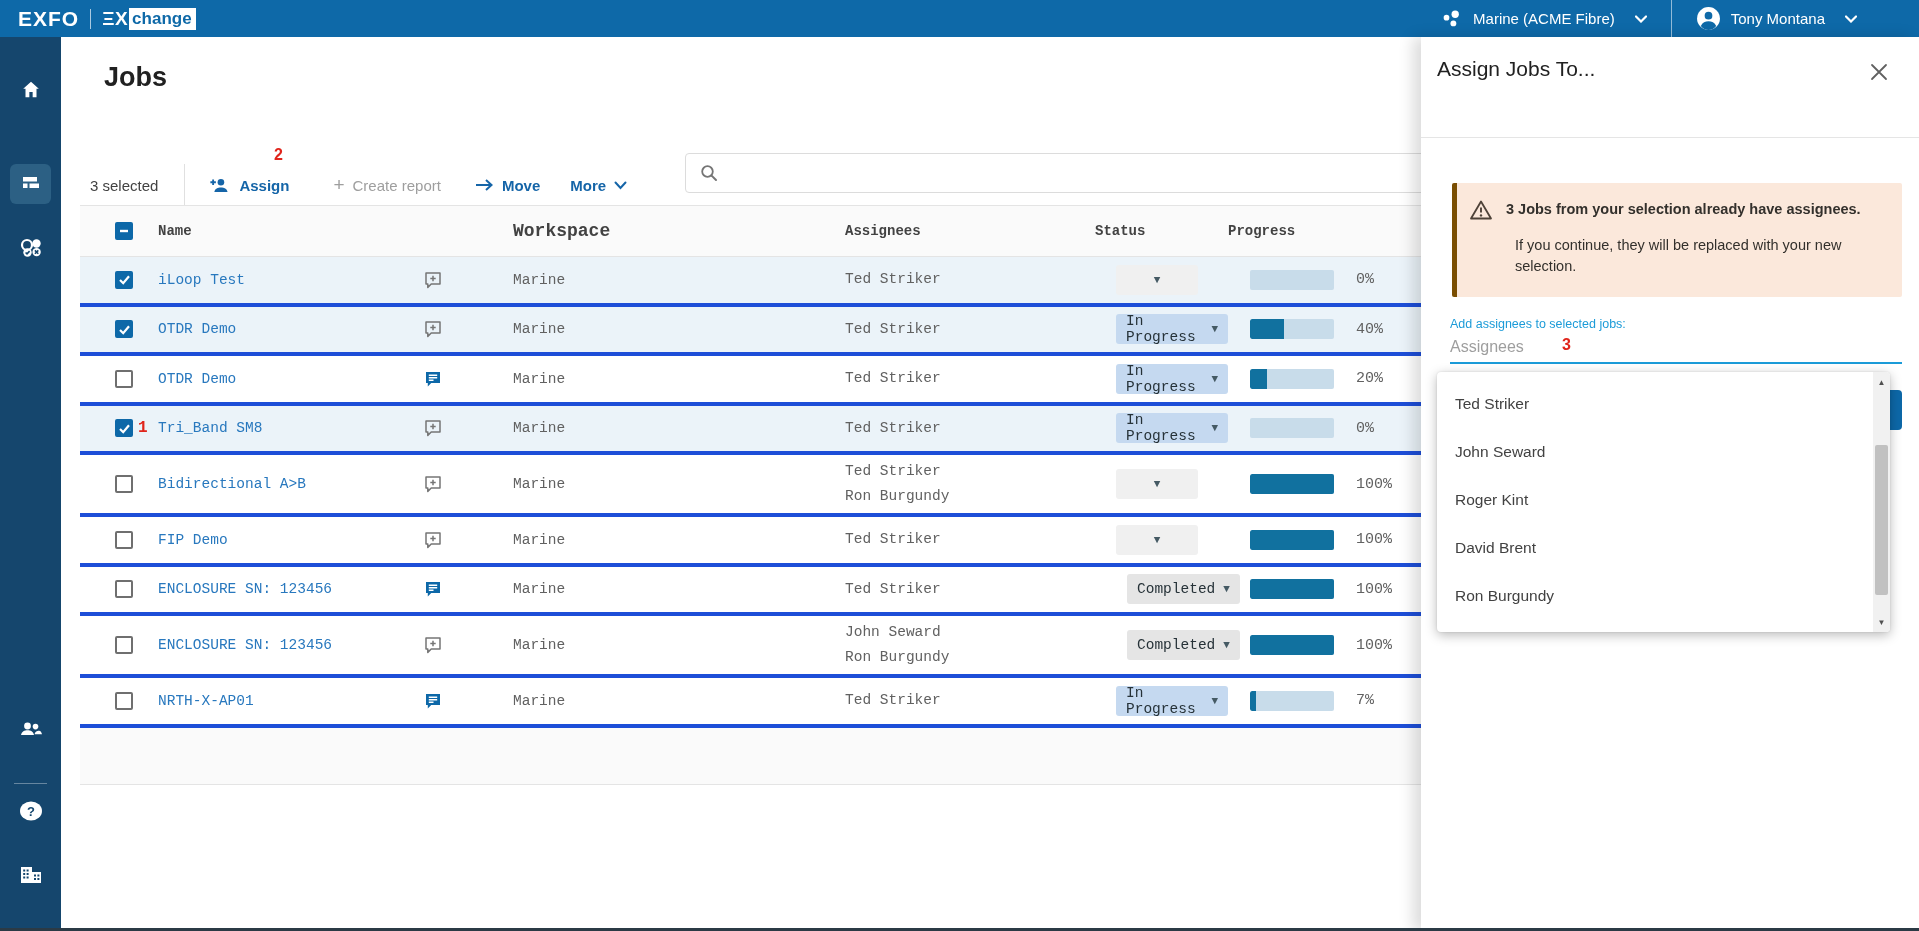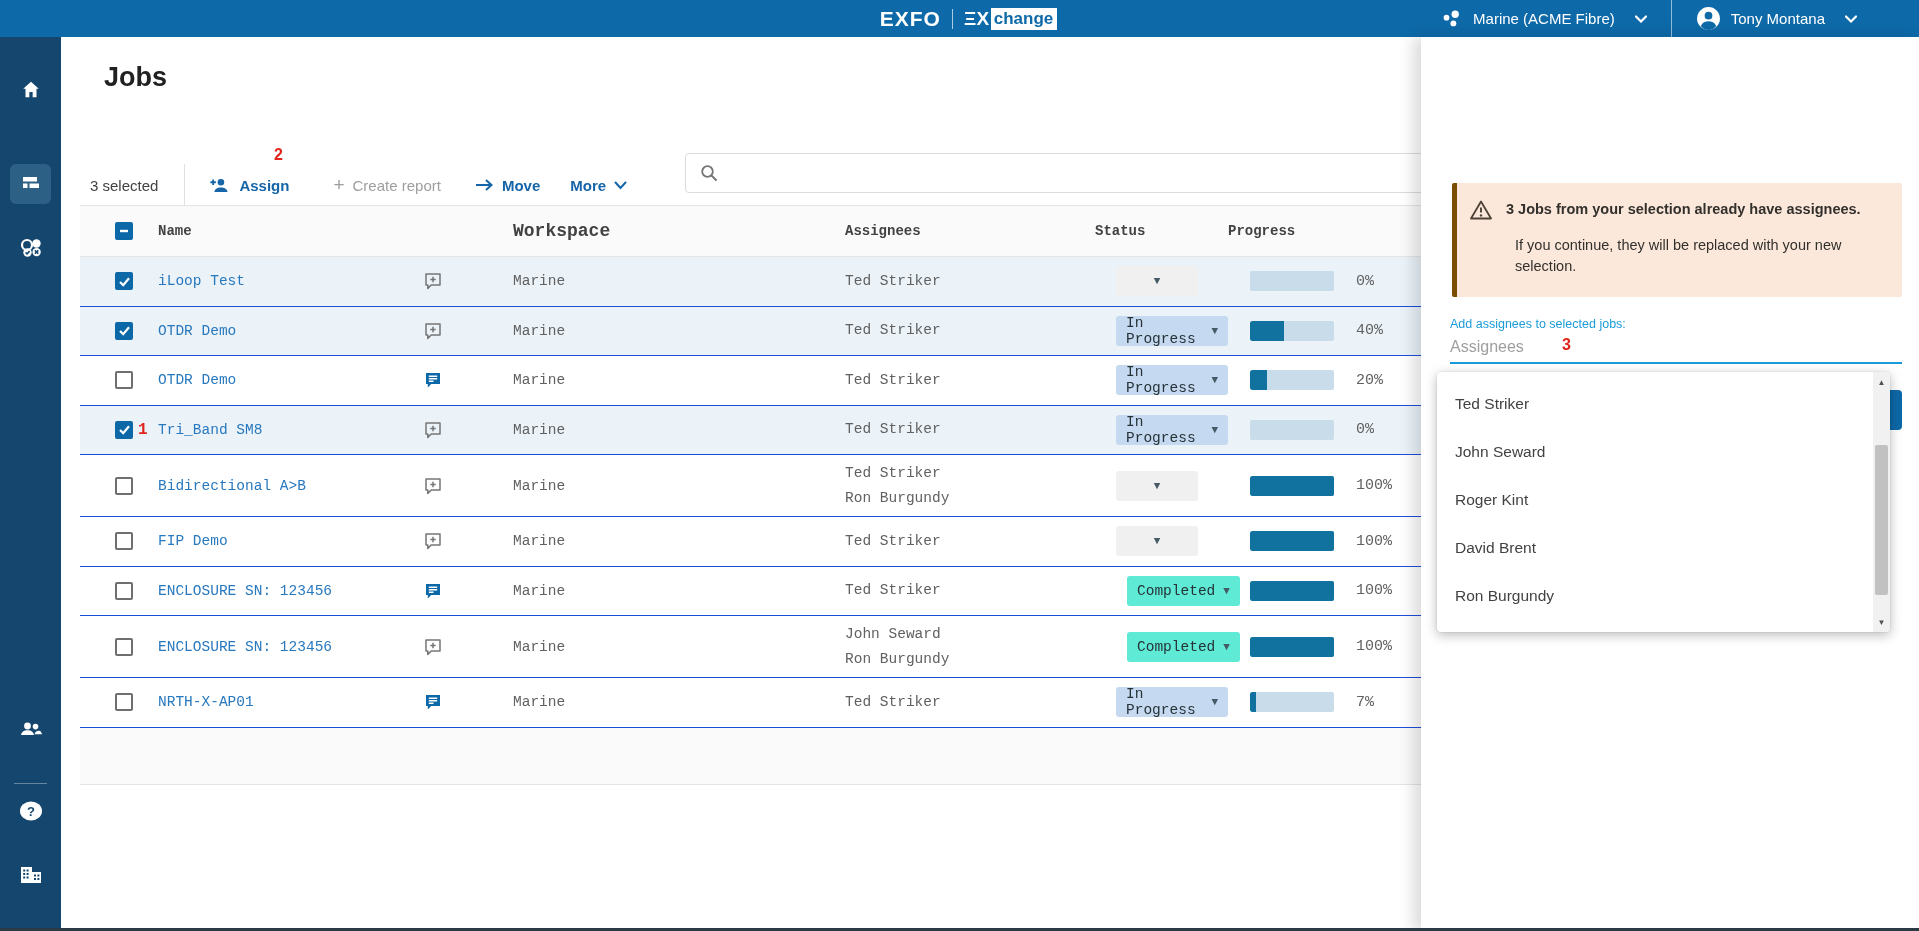--- a/index.html
+++ b/index.html
@@ -1,21 +1,21 @@
 <!DOCTYPE html>
 <html><head>
 <meta charset="utf-8">
 <style>
   * { margin:0; padding:0; box-sizing:border-box; }
   html,body { width:1919px; height:931px; }
   body { font-family:"Liberation Sans", sans-serif; background:#fff; overflow:hidden; }
   #app { position:relative; width:1919px; height:931px; background:#fff; overflow:hidden; }
 
   
-  .topbar { position:absolute; left:0; top:0; width:1919px; height:37px; background:#0E69A8; color:#fff; display:flex; align-items:center; z-index:80;justify-content:center; }
+  .topbar { position:absolute; left:0; top:0; width:1919px; height:37px; background:#0E69A8; color:#fff; display:flex; align-items:center; z-index:80; }
   .logo { display:flex; align-items:center; margin-left:18px; }
   .logo-exfo { font-size:21px; font-weight:700; letter-spacing:1px; }
   .logo-sep { width:1px; height:20px; background:rgba(255,255,255,.65); margin:0 11px; }
   .logo-ex { font-size:19px; font-weight:700; letter-spacing:0.5px; }
   .logo-box { background:#fff; color:#0E69A8; font-size:17px; font-weight:600; padding:0 4px 1px 3px; margin-left:1px; line-height:21px; }
   .tb-right { position:absolute; right:0; top:0; height:37px; display:flex; align-items:center; padding-right:62px; }
   .tb-group { display:flex; align-items:center; gap:10px; cursor:pointer; }
   .tb-label { font-size:15px; }
   .tb-caret { margin-left:10px; }
   .tb-divider { width:1px; height:37px; background:rgba(255,255,255,.55); margin:0 24px; }
@@ -38,21 +38,21 @@
   .plus-glyph { font-size:19px; font-weight:400; line-height:18px; }
 
   
   .searchbox { position:absolute; left:685px; top:153px; width:780px; height:40px; background:#fff; border:1px solid #DCDCDC; border-radius:4px; display:flex; align-items:center; padding-left:14px; z-index:1; }
   .searchbox input { border:none; outline:none; flex:1; font-size:15.5px; font-family:inherit; color:#424242; margin-left:10px; background:transparent; }
   .searchbox input::placeholder { color:#9E9E9E; }
 
   
   .table { position:absolute; left:80px; top:205px; width:1390px; z-index:1;font-family:Liberation Mono, monospace; }
   .thead { display:flex; align-items:center; height:52px; background:#FAFAFA; border-top:1px solid #E4E4E4; border-bottom:1px solid #E4E4E4; font-size:14px; font-weight:700; color:#424242; }
-  .trow { display:flex; align-items:center; height:49.5px; border-bottom:1px solid #1d4ed8; background:#fff; }
+  .trow { display:flex; align-items:center; height:49.5px; border-bottom:4px solid #1d4ed8; background:#fff; }
   .trow.tall { height:62px; }
   .trow.selected { background:#EBF3F9; }
   .col { display:flex; align-items:center; }
   .col-check { width:78px; padding-left:35px; position:relative; }
   .col-name { width:265px; }
   .col-icon { width:90px; }
   .col-workspace { width:332px; font-size:14.5px; color:#616161; }
   .col-assignees { width:250px; font-size:14.5px; color:#616161; }
   .col-status { width:133px; }
   .col-progress { flex:1; }
@@ -69,21 +69,21 @@
   .row-marker { position:absolute; left:58px; top:50%; transform:translateY(-50%); color:#E0241B; font-weight:700; font-size:16px; }
 
   .note-icon { width:20px; height:20px; cursor:pointer; }
   .note-icon svg { display:none; width:20px; height:20px; }
   .note-icon.note-add svg.svg-add { display:block; }
   .note-icon.note-filled svg.svg-filled { display:block; }
 
   .badge { height:30px; margin-left:21px; display:flex; align-items:center; padding:12px 10px; border-radius:3px; font-size:14.5px; color:#263238; cursor:pointer; }
   .badge .caret { margin-left:8px; font-size:11px; color:#455A64; }
   .badge.st-blue { background:#C5D9F0; }
-  .badge.st-green { background:#5eead4;margin-left:32px; }
+  .badge.st-green { background:#e5e5e5;margin-left:32px; }
   .badge.st-empty { background:#F0F0F0; width:82px; justify-content:center; padding:0; }
   .badge.st-empty .caret { margin-left:0; }
 
   .pbar { width:84px; height:20px; background:#C8DCEA; border-radius:2px; margin-left:22px; overflow:hidden; display:block; }
   .pfill { display:block; height:100%; background:#11719F; border-radius:2px 0 0 2px; }
   .plabel { font-size:15px; color:#616161; margin-left:22px; }
 
   .tfoot { height:57px; background:#FAFAFA; border-bottom:1px solid #E4E4E4; }
 
   
@@ -599,20 +599,28 @@
       <span class="plabel">7%</span>
     </div>
   </div>
       </div>
     <div class="tfoot"></div>
   </div>
 
   <span class="annotation annotation-2">2</span>
 
   <aside class="panel">
+    <div class="panel-header">
+      <div class="panel-title">Assign Jobs To...</div>
+      <button class="panel-close">
+        <svg width="20" height="20" viewBox="0 0 20 20">
+            <path d="M3 3 L17 17 M17 3 L3 17" stroke="#616161" stroke-width="1.8" stroke-linecap="round"></path>
+          </svg>
+      </button>
+    </div>
 
     <div class="warnbox">
       <div class="warn-head">
         <svg width="24" height="22" viewBox="0 0 24 22">
             <path d="M12 2.5 L22 19.5 H2 Z" fill="none" stroke="#4E4238" stroke-width="1.8" stroke-linejoin="round"></path>
             <path d="M12 8.5 V13.5" stroke="#4E4238" stroke-width="1.9"></path>
             <circle cx="12" cy="16.4" r="1.2" fill="#4E4238"></circle>
           </svg>
         <span class="warn-title">3 Jobs from your selection already have assignees.</span>
       </div>

